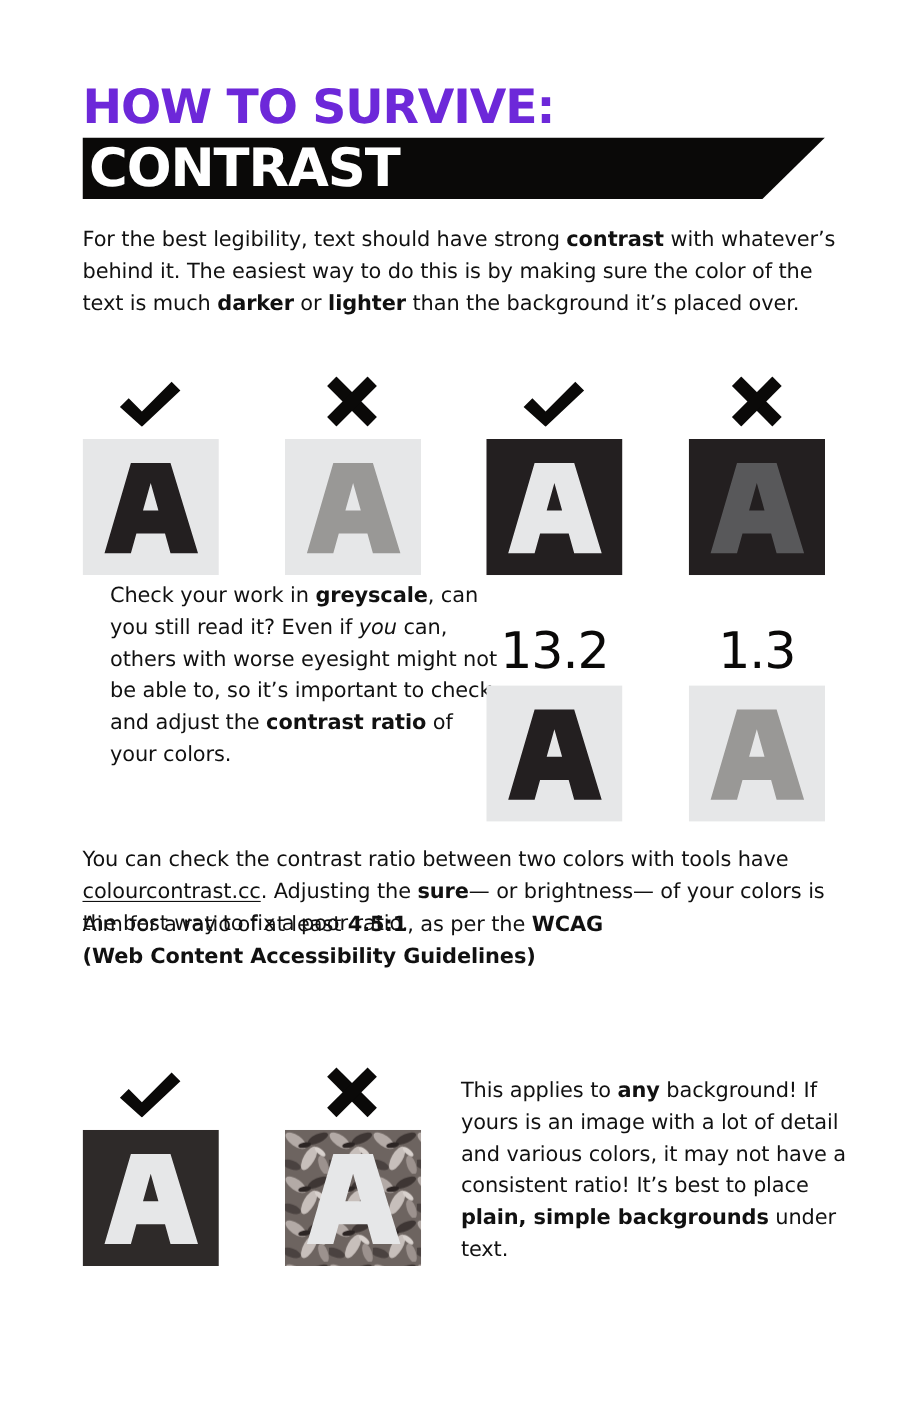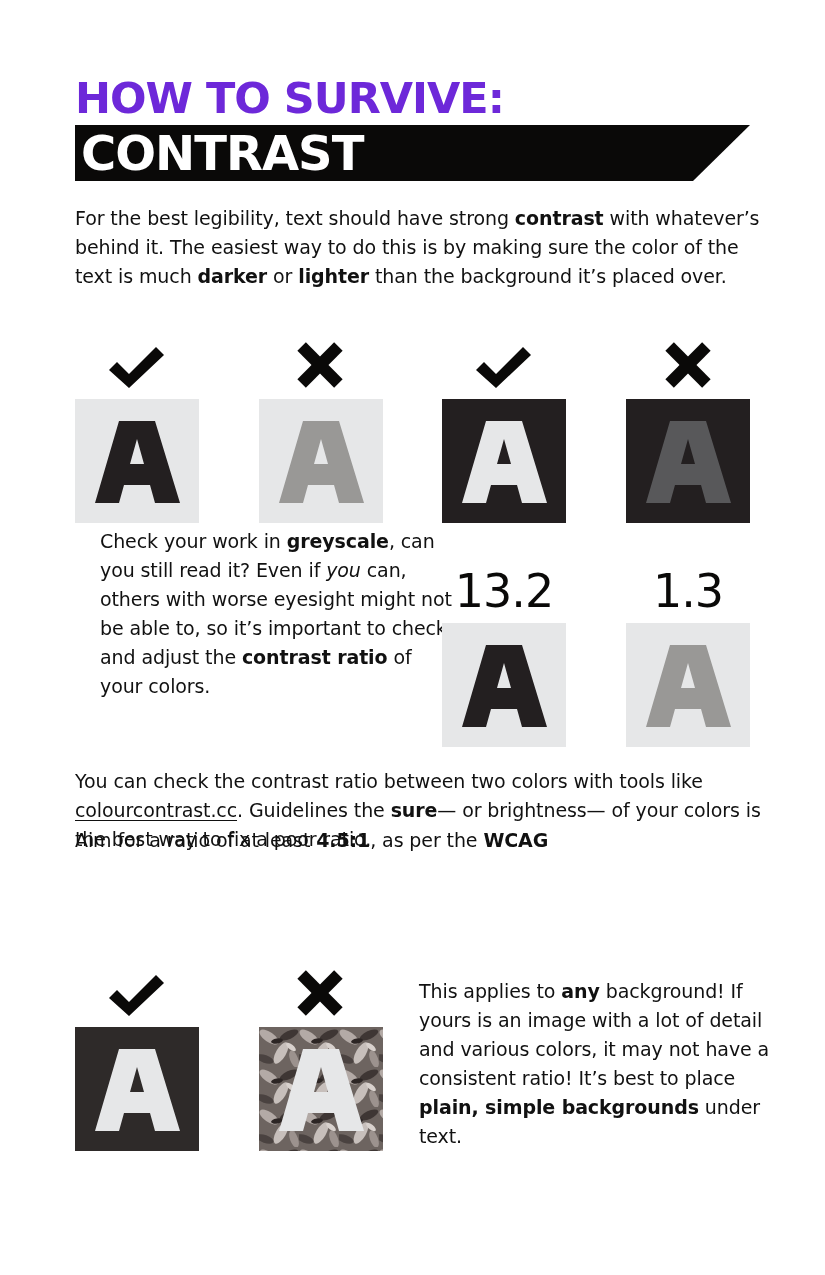--- a/index.html
+++ b/index.html
@@ -196,25 +196,25 @@
     </svg>
 </div>
 <div class="abs tile" style="left:626px; top:623px;">
   <svg width="124" height="124">
       <rect width="124" height="124" fill="#e6e7e8"></rect>
       <use href="#sym-A" fill="#999896"></use>
     </svg>
 </div>
 
 <div class="abs para p3">
-  <span>You can check the contrast ratio between two colors with tools like </span><u>colourcontrast.cc</u><span>. Guidelines the </span><b>sure</b><span>— or brightness— of your colors is the best way to fix a poor ratio.</span>
+  <span>You can check the contrast ratio between two colors with tools have </span><u>colourcontrast.cc</u><span>. Adjusting the </span><b>sure</b><span>— or brightness— of your colors is the best way to fix a poor ratio.</span>
 </div>
 
 <div class="abs para p4">
-  <span>Aim for a ratio of at least </span><b>4.5:1</b><span>, as per the </span><b>WCAG</b><br>
+  <span>Aim for a ratio of at least </span><b>4.5:1</b><span>, as per the </span><b>WCAG</b><br><b>(Web Content Accessibility Guidelines)</b>
 </div>
 
 <div class="abs mark" style="left:107px; top:970px;">
   <svg width="60" height="46">
       <use href="#sym-check"></use>
     </svg>
 </div>
 <div class="abs mark" style="left:290px; top:970px;">
   <svg width="60" height="46">
       <use href="#sym-cross"></use>

